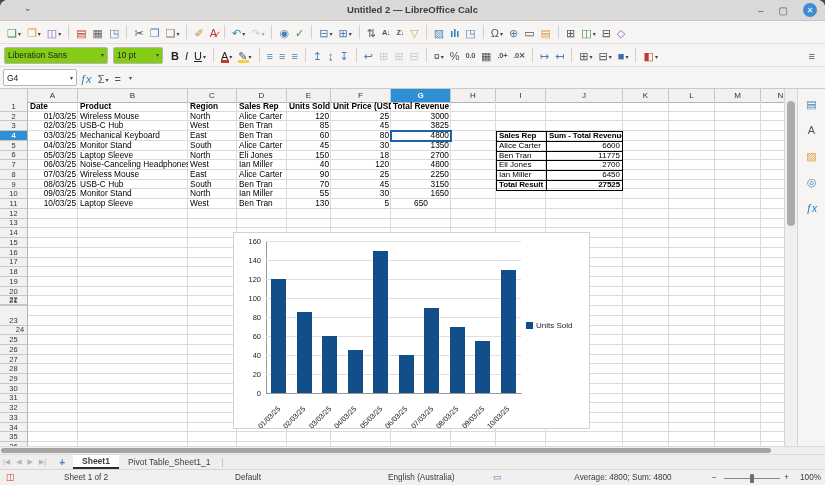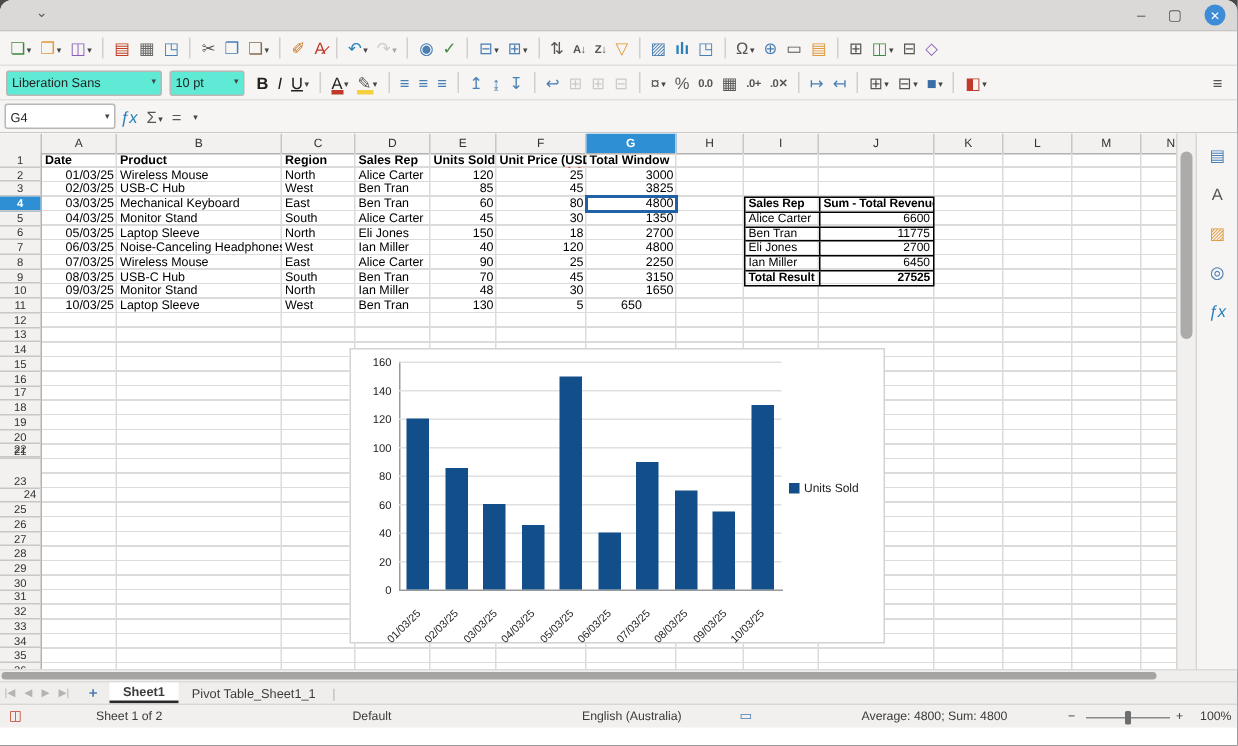--- a/index.html
+++ b/index.html
@@ -20,21 +20,21 @@
   .toolbar{height:22px;background:#f6f5f3;border-bottom:1px solid #e2e0de;display:flex;align-items:center;padding-left:4px;font-size:11px;position:relative;}
   .tbtn{display:flex;align-items:flex-end;height:16px;padding:0 2px;margin:0 1px;position:relative;}
   .tbtn.dis{opacity:.45;}
   .tbtn .g{font-size:11px;line-height:14px;}
   .gs{font-size:7.5px !important;font-weight:bold;letter-spacing:-0.3px;}
   .gb{font-weight:bold;}
   .gi{font-style:italic;}
   .gu{text-decoration:underline;}
   .caret{font-size:6px;color:#444;margin-left:1px;line-height:12px;}
   .tsep{width:1px;height:14px;background:#d2d0ce;margin:0 4px;flex:none;}
-  .combo{display:flex;align-items:center;justify-content:space-between;background:#5eead4;border:1px solid #b9b7b5;
+  .combo{display:flex;align-items:center;justify-content:space-between;background:#84cc16;border:1px solid #b9b7b5;
     border-radius:2px;height:15px;font-size:8.5px;color:#222;padding:0 3px;margin-right:5px;flex:none;}
   .colorbtn .cbar{position:absolute;left:2px;right:5px;bottom:0;height:3px;}
   .right-tool{margin-left:auto;margin-right:8px;}
   
   .formulabar{height:21px;background:#f6f5f3;border-bottom:1px solid #cbc9c7;display:flex;align-items:center;padding:0 3px;}
   .namebox{width:66px;height:15px;background:#fff;border:1px solid #b9b7b5;border-radius:2px;display:flex;
     align-items:center;justify-content:space-between;font-size:8.5px;color:#222;padding:0 3px;flex:none;}
   .finput{flex:1;height:15px;background:#fff;border:1px solid #cbc9c7;font-size:8.5px;color:#222;
     display:flex;align-items:center;padding:0 4px;margin-left:3px;}
   .fexpand{font-size:6px;color:#444;padding:0 5px;}
@@ -100,20 +100,21 @@
   .ztrack{position:absolute;left:724px;top:8px;width:56px;height:1px;background:#8a8a8a;}
   .zthumb{position:absolute;left:750px;top:4px;width:4px;height:9px;background:#6e6e6e;border-radius:1px;}
 </style>
 </head>
 <body>
 
 <div class="window">
 
   <div class="titlebar">
     <span class="tb-chevron">⌄</span>
+    <span class="tb-title">Untitled 2 — LibreOffice Calc</span>
     <span class="win-controls">
       <span class="wc-min">–</span>
       <span class="wc-max">▢</span>
       <span class="wc-close">✕</span>
     </span>
   </div>
 
 
   <div class="toolbar" id="tb1">
       <span class="tbtn">
@@ -439,21 +440,21 @@
           <div class="vline" style="left: 594px;"></div>
           <div class="vline" style="left: 640px;"></div>
           <div class="vline" style="left: 686px;"></div>
           <div class="vline" style="left: 732px;"></div>
           <div class="cell b" style="left: 0px; top: 0px; width: 50px; text-align: left;">Date</div>
           <div class="cell b" style="left: 50px; top: 0px; width: 110px; text-align: left;">Product</div>
           <div class="cell b" style="left: 160px; top: 0px; width: 49px; text-align: left;">Region</div>
           <div class="cell b" style="left: 209px; top: 0px; width: 50px; text-align: left;">Sales Rep</div>
           <div class="cell b" style="left: 259px; top: 0px; width: 44px; text-align: left;">Units Sold</div>
           <div class="cell b" style="left: 303px; top: 0px; width: 60px; text-align: left;">Unit Price <span class="wavy">(USD)</span></div>
-          <div class="cell b" style="left: 363px; top: 0px; width: 60px; text-align: left;">Total Window</div>
+          <div class="cell b" style="left: 363px; top: 0px; width: 60px; text-align: left;">Total Revenue</div>
           <div class="cell" style="left: 0px; top: 9.72px; width: 50px; text-align: right;">01/03/25</div>
           <div class="cell" style="left: 50px; top: 9.72px; width: 110px; text-align: left;">Wireless Mouse</div>
           <div class="cell" style="left: 160px; top: 9.72px; width: 49px; text-align: left;">North</div>
           <div class="cell" style="left: 209px; top: 9.72px; width: 50px; text-align: left;">Alice Carter</div>
           <div class="cell" style="left: 259px; top: 9.72px; width: 44px; text-align: right;">120</div>
           <div class="cell" style="left: 303px; top: 9.72px; width: 60px; text-align: right;">25</div>
           <div class="cell" style="left: 363px; top: 9.72px; width: 60px; text-align: right;">3000</div>
           <div class="cell" style="left: 0px; top: 19.44px; width: 50px; text-align: right;">02/03/25</div>
           <div class="cell" style="left: 50px; top: 19.44px; width: 110px; text-align: left;"><span class="wavy">USB-C</span> Hub</div>
           <div class="cell" style="left: 160px; top: 19.44px; width: 49px; text-align: left;">West</div>
@@ -500,21 +501,21 @@
           <div class="cell" style="left: 50px; top: 77.76px; width: 110px; text-align: left;"><span class="wavy">USB-C</span> Hub</div>
           <div class="cell" style="left: 160px; top: 77.76px; width: 49px; text-align: left;">South</div>
           <div class="cell" style="left: 209px; top: 77.76px; width: 50px; text-align: left;">Ben Tran</div>
           <div class="cell" style="left: 259px; top: 77.76px; width: 44px; text-align: right;">70</div>
           <div class="cell" style="left: 303px; top: 77.76px; width: 60px; text-align: right;">45</div>
           <div class="cell" style="left: 363px; top: 77.76px; width: 60px; text-align: right;">3150</div>
           <div class="cell" style="left: 0px; top: 87.48px; width: 50px; text-align: right;">09/03/25</div>
           <div class="cell" style="left: 50px; top: 87.48px; width: 110px; text-align: left;">Monitor Stand</div>
           <div class="cell" style="left: 160px; top: 87.48px; width: 49px; text-align: left;">North</div>
           <div class="cell" style="left: 209px; top: 87.48px; width: 50px; text-align: left;">Ian Miller</div>
-          <div class="cell" style="left: 259px; top: 87.48px; width: 44px; text-align: right;">48</div>
+          <div class="cell" style="left: 259px; top: 87.48px; width: 44px; text-align: right;">55</div>
           <div class="cell" style="left: 303px; top: 87.48px; width: 60px; text-align: right;">30</div>
           <div class="cell" style="left: 363px; top: 87.48px; width: 60px; text-align: right;">1650</div>
           <div class="cell" style="left: 0px; top: 97.2px; width: 50px; text-align: right;">10/03/25</div>
           <div class="cell" style="left: 50px; top: 97.2px; width: 110px; text-align: left;">Laptop Sleeve</div>
           <div class="cell" style="left: 160px; top: 97.2px; width: 49px; text-align: left;">West</div>
           <div class="cell" style="left: 209px; top: 97.2px; width: 50px; text-align: left;">Ben Tran</div>
           <div class="cell" style="left: 259px; top: 97.2px; width: 44px; text-align: right;">130</div>
           <div class="cell" style="left: 303px; top: 97.2px; width: 60px; text-align: right;">5</div>
           <div class="cell" style="left: 363px; top: 97.2px; width: 60px; text-align: center;">650</div>
           <div class="pivot" style="left: 468px; top: 29.16px; width: 127px;">

